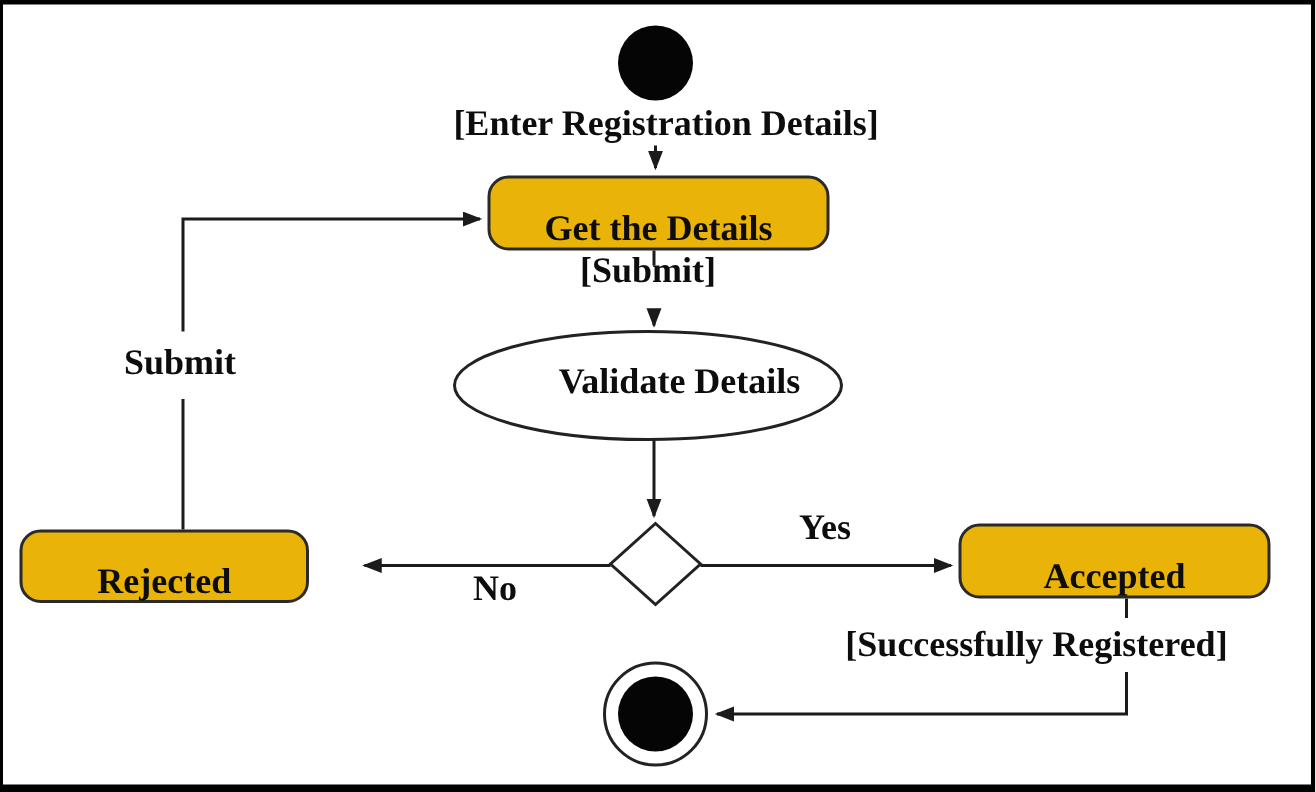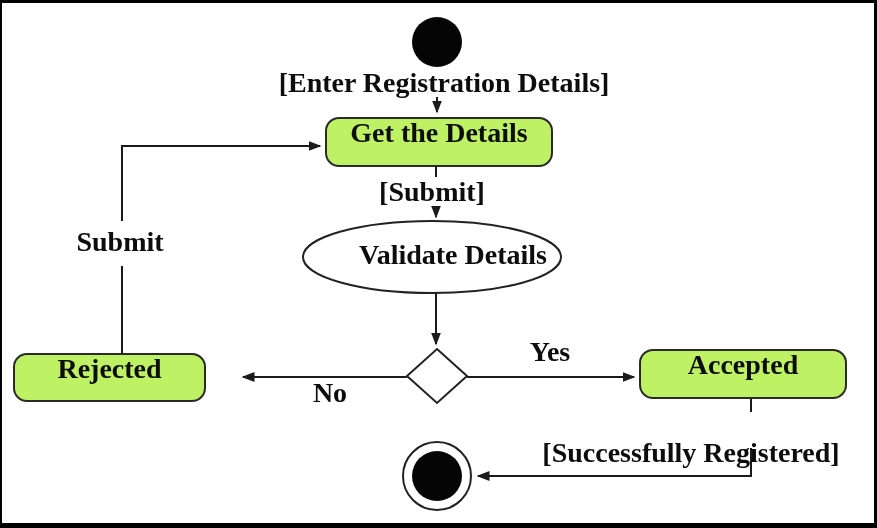--- a/index.html
+++ b/index.html
@@ -47,28 +47,28 @@
   }
   .filled {
     fill: #050505;
     stroke: none;
   }
   .node-box {
     position: absolute;
     box-sizing: border-box;
     border: 2px solid #2a2a2a;
     border-radius: 14px;
-    background: #bef264;
+    background: #eab308;
     display: flex;
-    align-items: flex-start;
+    align-items: flex-end;
     justify-content: center;
   }
   .node-label, .edge-label, .box-label {
     font-weight: bold;
-    font-size: 28px;
+    font-size: 24px;
     line-height: 1;
     color: #0d0d0d;
     white-space: nowrap;
   }
   .node-label, .edge-label {
     position: absolute;
     transform: translate(-50%, -50%);
   }
 </style>
 </head>
@@ -110,24 +110,24 @@
   </div>
 
   <div class="node-box" style="left:639px; top:349px; width:208px; height:50px;">
     <span class="box-label">Accepted</span>
   </div>
 
   <div class="node-label" style="left:453px; top:255px;">Validate Details</div>
 
   <div class="edge-label" style="left:444px; top:83px;">[Enter Registration Details]</div>
 
-  <div class="edge-label" style="left:432px; top:192px;text-align:right;">[Submit]</div>
+  <div class="edge-label" style="left:432px; top:181px;text-align:right;">[Submit]</div>
 
   <div class="edge-label" style="left:330px; top:352px;margin-top:41px;">No</div>
 
   <div class="edge-label" style="left:550px; top:352px;">Yes</div>
 
   <div class="edge-label" style="left:120px; top:242px;">Submit</div>
 
-  <div class="edge-label" style="left:691px; top:453px;">[Successfully Registered]</div>
+  <div class="edge-label" style="left:691px; top:430px;">[Successfully Registered]</div>
 
   <div class="frame"></div>
 </div>
 
 </body></html>

